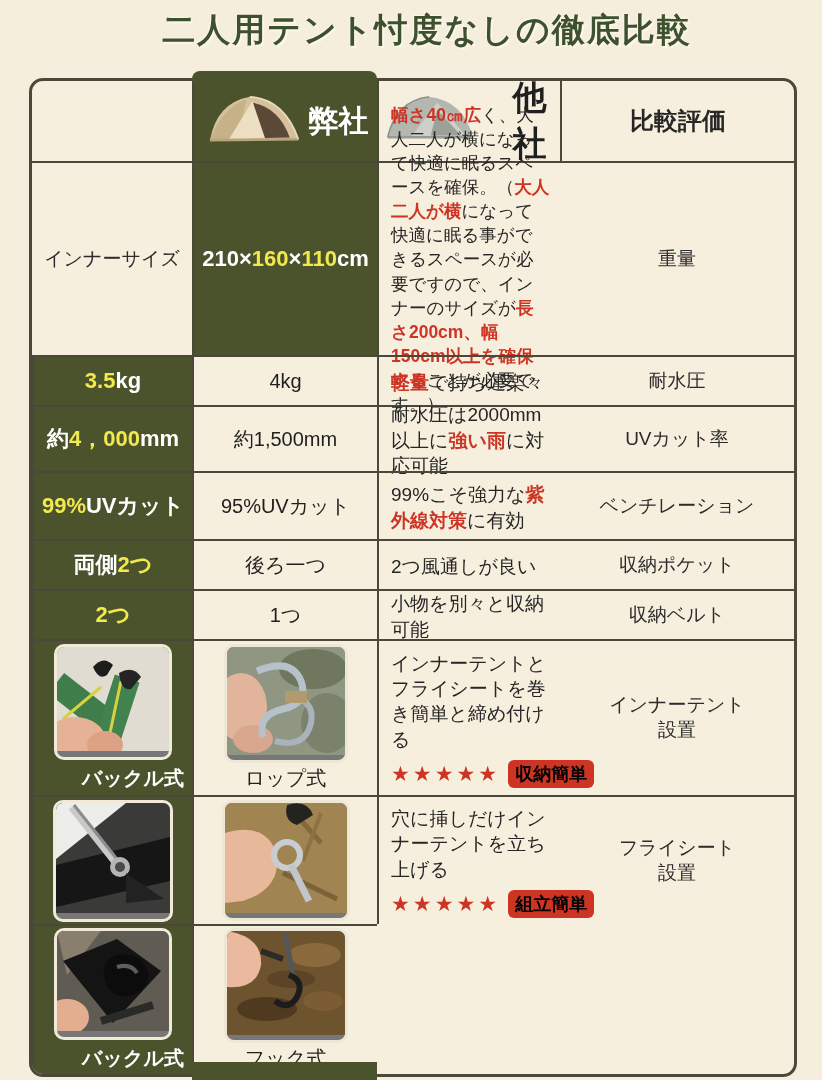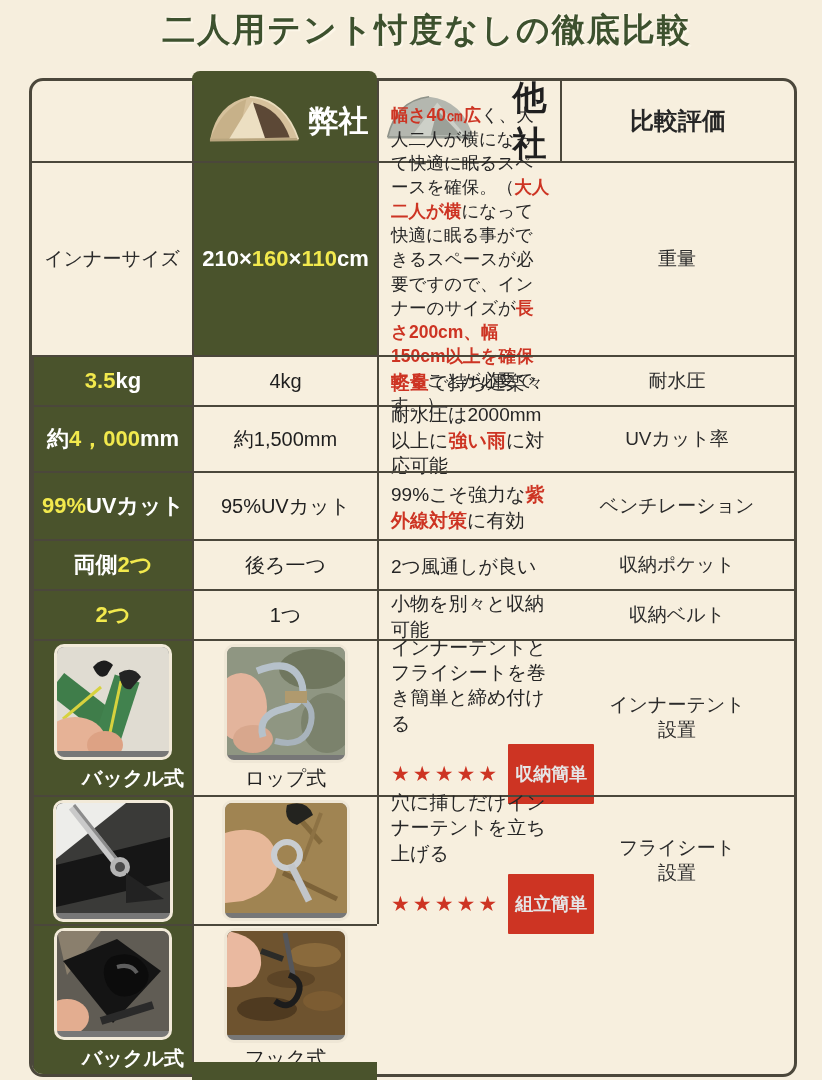--- a/index.html
+++ b/index.html
@@ -65,22 +65,22 @@
   .photo{
     border:3px solid #f2ead9;border-radius:10px;overflow:hidden;
     display:block;background:#777;
   }
   .photo.noborder{border:3px solid #efe7d6;}
   .caption-ours{color:#fff;font-weight:bold;font-size:20px;margin-top:5px;margin-left:40px;}
   .caption-theirs{color:#1f1f1f;font-size:20px;margin-top:2px;}
   .stars-line{display:flex;align-items:center;gap:8px;margin-top:8px;}
   .stars{color:var(--red);font-size:21px;letter-spacing:3px;white-space:nowrap;}
   .badge{
-    background:var(--red);color:#e5e5e5;font-weight:bold;font-size:18px;
-    padding:18px 7px;border-radius:1px;white-space:nowrap;
+    background:var(--red);color:#000000;font-weight:bold;font-size:18px;
+    padding:2px 7px;border-radius:6px;white-space:nowrap;
   }
   .green-tab{
     position:absolute;left:192px;width:185px;background:var(--green);z-index:2;
   }
   .green-tab.top{top:71px;height:14px;border-radius:8px 8px 0 0;}
   .green-tab.bottom{top:1062px;height:18px;}
 </style>
 </head>
 <body>
 

